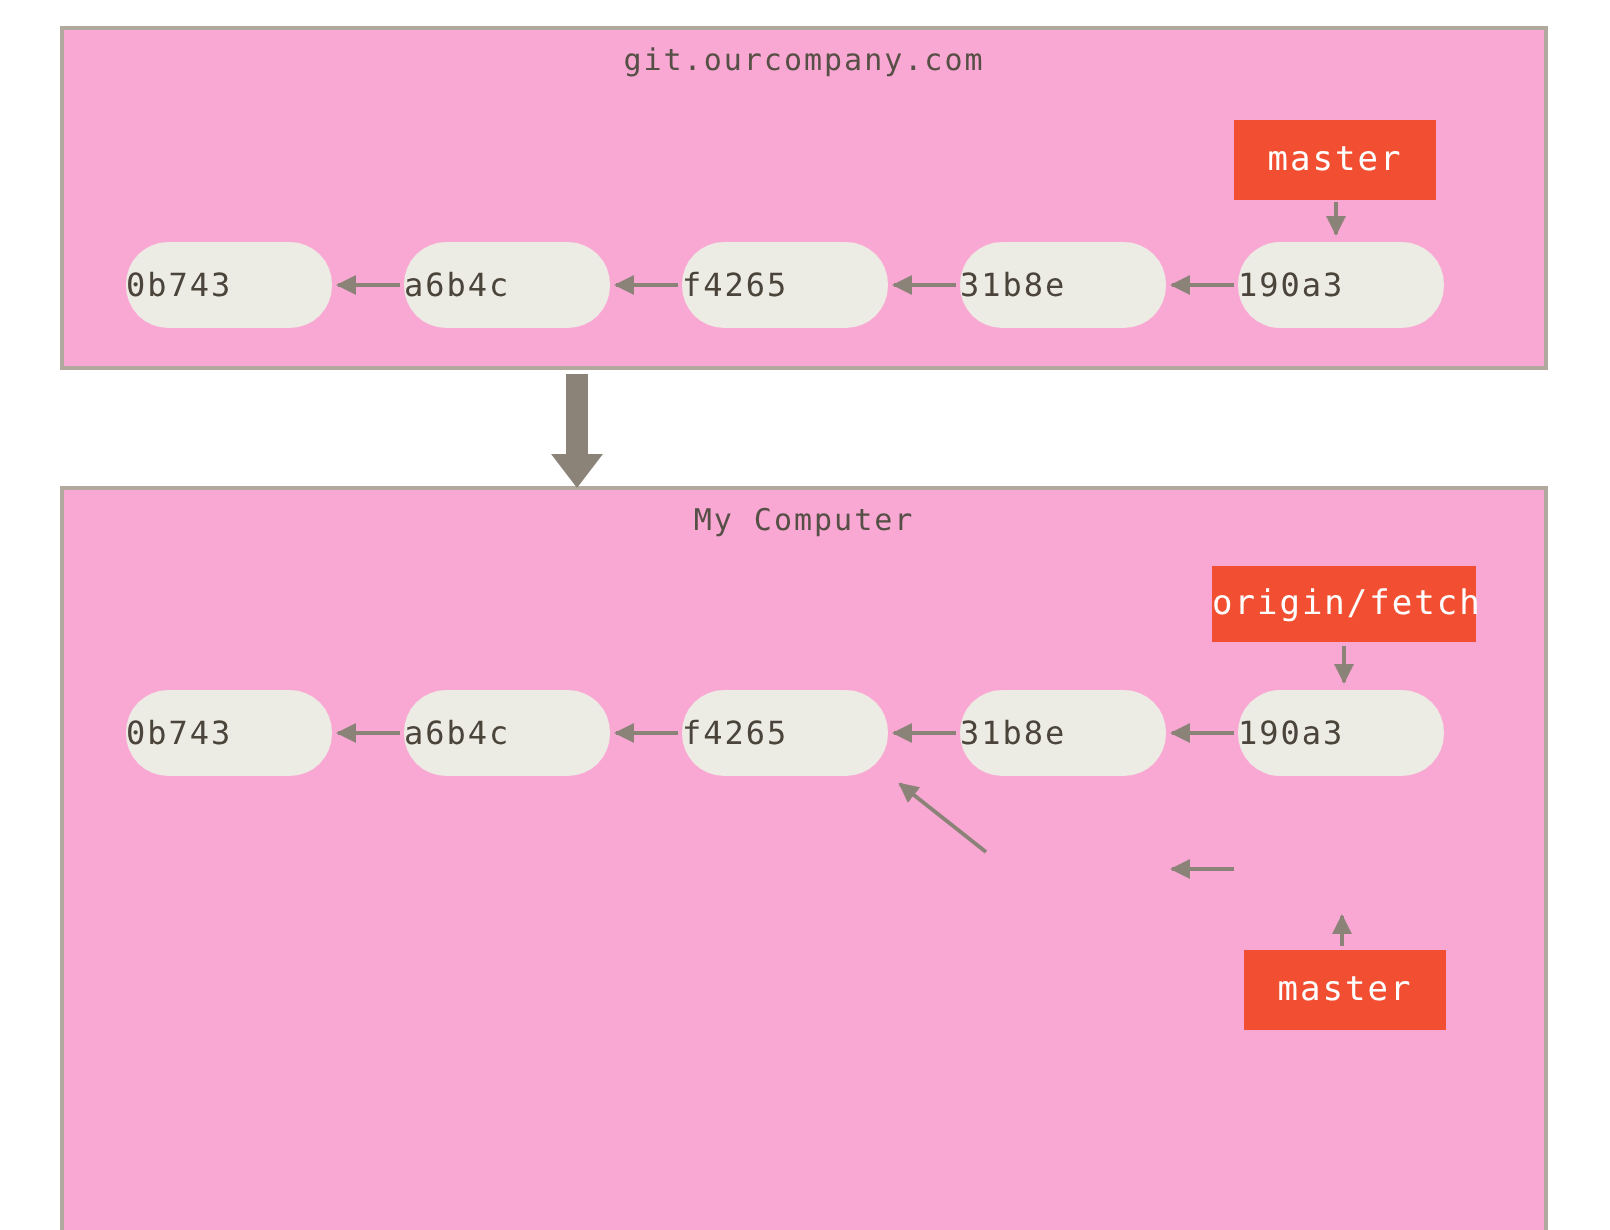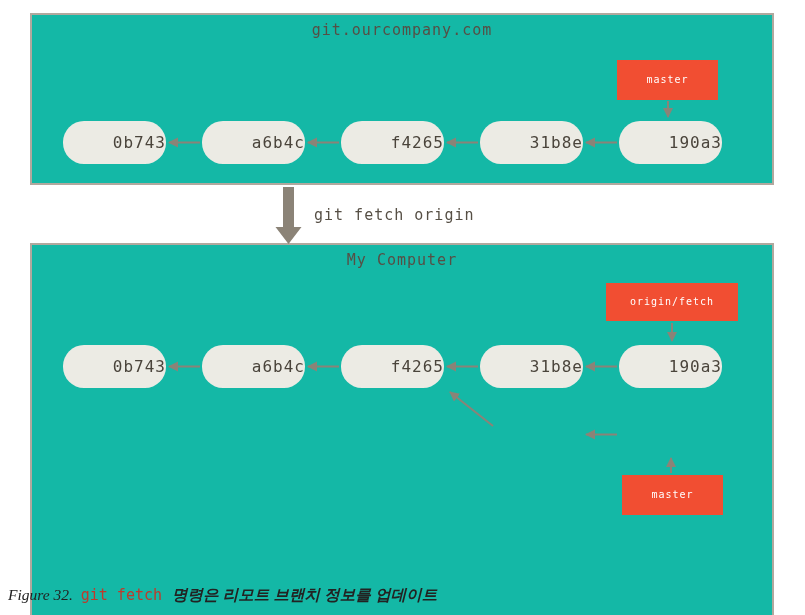--- a/index.html
+++ b/index.html
@@ -11,38 +11,38 @@
     --title-text:#564f45;
     --caption-code:#c0392b;
     --caption-text:#222222;
   }
   html,body{margin:0;padding:0;background:#ffffff;}
   .canvas{
     position:relative;width:805px;height:615px;background:#ffffff;overflow:hidden;
     font-family:"DejaVu Sans Mono","Liberation Mono",monospace;
   }
   .repo-box{
-    position:absolute;border:2px solid var(--box-border);background:#14b8a6;
+    position:absolute;border:2px solid var(--box-border);background:#f9a8d4;
     box-sizing:border-box;
     text-decoration:underline;
   }
   .box-remote{left:30px;top:13px;width:744px;height:172px;}
   .box-local{left:30px;top:243px;width:744px;height:374px;}
   .box-title{
     position:absolute;left:0;right:0;top:6px;text-align:center;
     font-size:15px;letter-spacing:1px;color:var(--title-text);
   }
   .commit{
     position:absolute;width:103px;height:43px;border-radius:21px;
     background:var(--commit-fill);color:var(--commit-text);
-    font-size:16px;letter-spacing:1px;line-height:43px;text-align:right;
+    font-size:16px;letter-spacing:1px;line-height:43px;text-align:left;
   }
   .branch-label{
     position:absolute;background:var(--accent);color:#ffffff;
-    font-size:10px;letter-spacing:1px;text-align:center;
+    font-size:17px;letter-spacing:1px;text-align:center;
   }
   .arrows{position:absolute;left:0;top:0;width:805px;height:615px;pointer-events:none;}
   .fetch-cmd{
     position:absolute;left:314px;top:206px;font-size:15px;letter-spacing:1px;
     color:var(--title-text);white-space:pre;
   }
   .caption{
     position:absolute;left:8px;top:585px;font-size:15.5px;color:var(--caption-text);
     font-family:"Liberation Serif","DejaVu Serif",serif;font-style:italic;white-space:nowrap;
   }
@@ -78,21 +78,20 @@
   <div class="commit" style="left:202px;top:345px;">a6b4c</div>
   <div class="commit" style="left:341px;top:345px;">f4265</div>
   <div class="commit" style="left:480px;top:345px;">31b8e</div>
   <div class="commit" style="left:619px;top:345px;">190a3</div>
 
 
   <div class="branch-label" style="left:606px;top:283px;width:132px;height:38px;line-height:38px;">origin/fetch</div>
 
   <div class="branch-label" style="left:622px;top:475px;width:101px;height:40px;line-height:40px;">master</div>
 
-  <div class="fetch-cmd">git fetch origin</div>
 
   <svg class="arrows" width="805" height="615" viewBox="0 0 805 615">
     <defs>
       <marker id="ah" markerUnits="userSpaceOnUse" markerWidth="12" markerHeight="12" refX="9" refY="5" orient="auto">
         <path d="M0,0 L10,5 L0,10 Z" fill="#8b8377"></path>
       </marker>
     </defs>
     <g stroke="#8b8377" stroke-width="2" fill="none">
 
       <line x1="200" y1="142.5" x2="169" y2="142.5" marker-end="url(#ah)"></line>
@@ -112,19 +111,14 @@
       <line x1="493" y1="426" x2="450" y2="392" marker-end="url(#ah)"></line>
 
       <line x1="617" y1="434.5" x2="586" y2="434.5" marker-end="url(#ah)"></line>
 
       <line x1="671" y1="473" x2="671" y2="458" marker-end="url(#ah)"></line>
     </g>
 
     <polygon points="283,187 294,187 294,227 301.5,227 288.5,244 275.5,227 283,227" fill="#8b8377"></polygon>
   </svg>
 
-  <div class="caption">
-    <span class="fig-label">Figure 32.</span>
-    <span class="code">git fetch</span>
-    <span class="desc">명령은 리모트 브랜치 정보를 업데이트</span>
-  </div>
 
 </div>
 
 </body></html>

